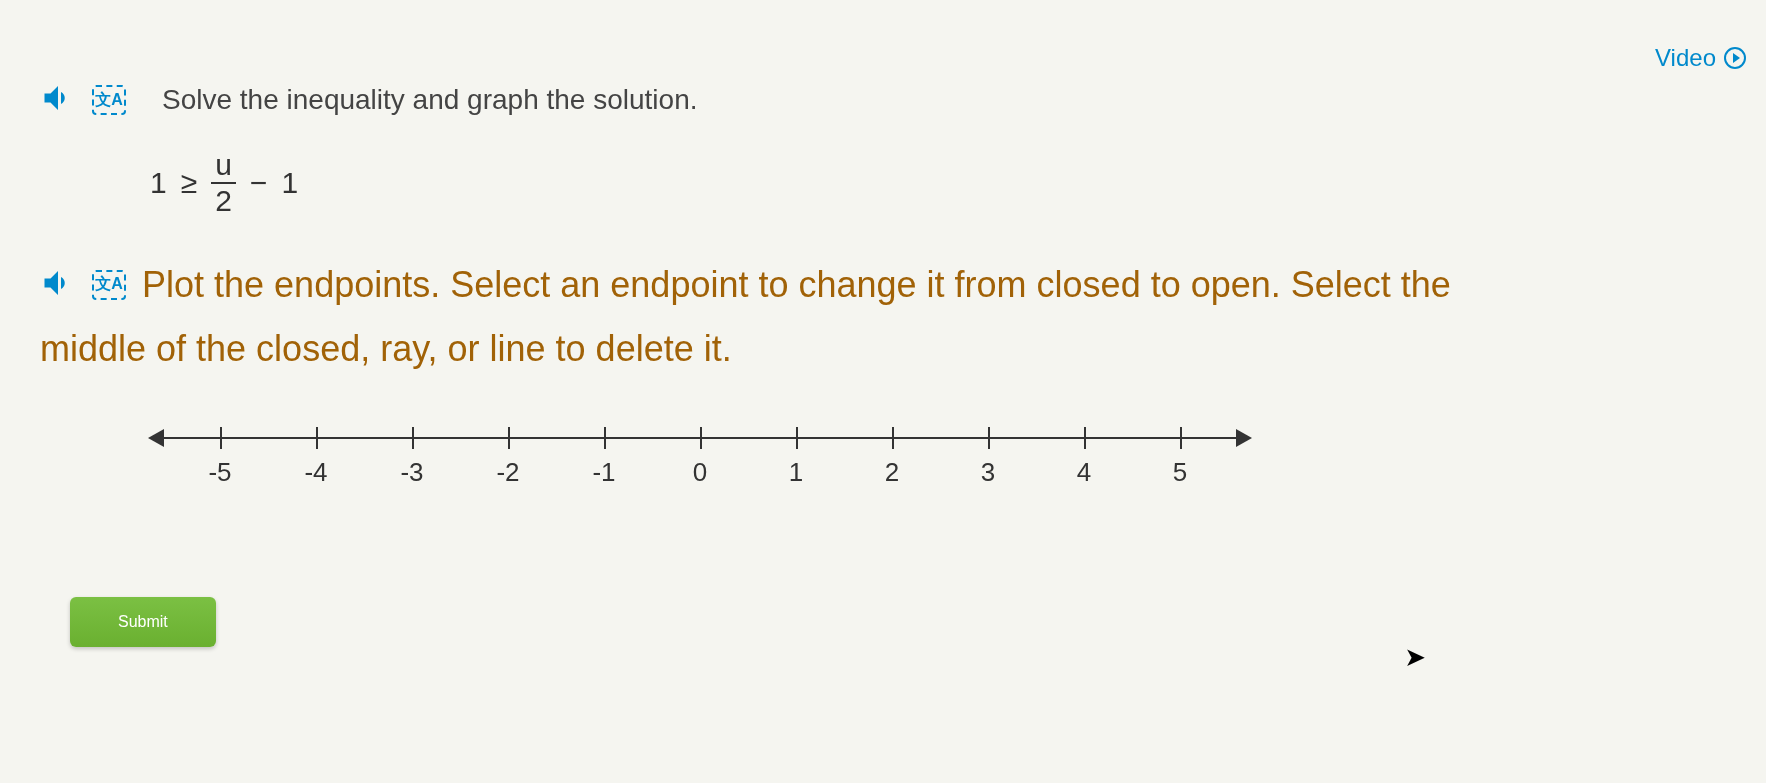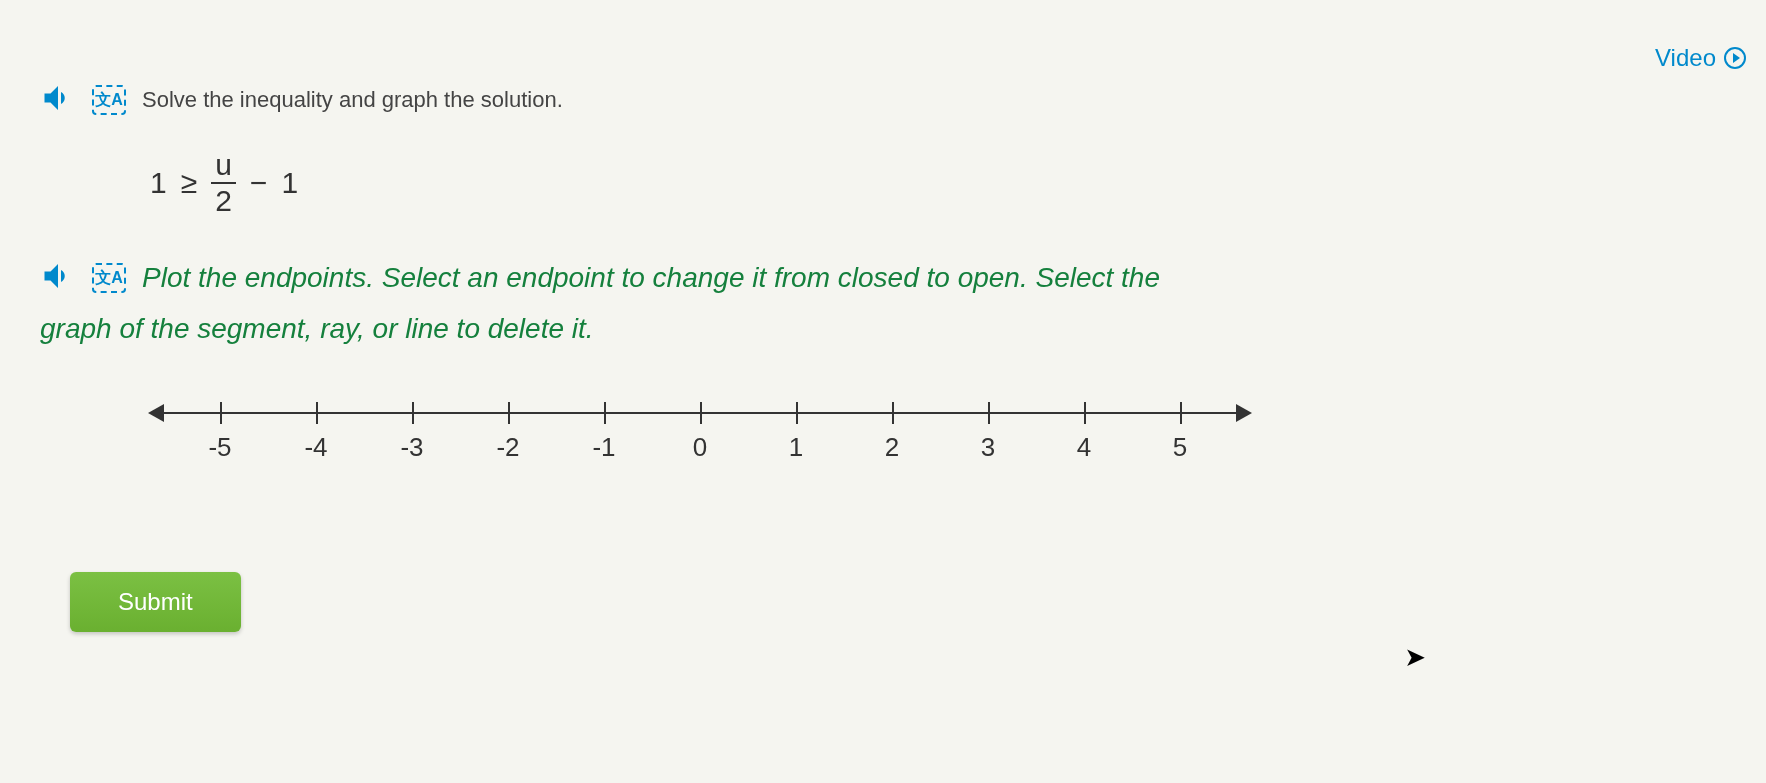--- a/index.html
+++ b/index.html
@@ -62,22 +62,23 @@
       border: 2px dashed #0089cc;
       border-radius: 4px;
       display: inline-flex;
       align-items: center;
       justify-content: center;
       color: #0089cc;
       font-size: 16px;
       font-weight: bold;
     }
     .instruction-text {
-      font-size: 22px;
+      font-size: 28px;
       color: #444;
+      margin-left: 20px;
     }
     .inequality {
       font-size: 30px;
       color: #333;
       margin: 20px 0 40px 110px;
       display: flex;
       align-items: center;
       gap: 14px;
     }
     .fraction {
@@ -87,23 +88,22 @@
       line-height: 1;
     }
     .fraction .num {
       padding: 0 4px 2px 4px;
     }
     .fraction .den {
       border-top: 2px solid #333;
       padding: 2px 4px 0 4px;
     }
     .instruction-text-italic {
-      font-size: 28px;
-      color: #15803d;
-      font-style: italic;
+      font-size: 36px;
+      color: #a16207;
       line-height: 1.6;
     }
     .plot-instruction-wrap {
       margin-bottom: 40px;
     }
     .plot-line1 {
       display: flex;
       align-items: center;
       gap: 16px;
     }
@@ -152,21 +152,21 @@
     .tick-label {
       position: absolute;
       top: 40px;
       font-size: 26px;
       color: #333;
       transform: translateX(-50%);
     }
     .submit-btn {
       background: linear-gradient(to bottom, #7bc043, #6ab030);
       color: white;
-      font-size: 24px;
+      font-size: 16px;
       padding: 16px 48px;
       border: none;
       border-radius: 6px;
       cursor: pointer;
       margin-left: 70px;
       box-shadow: 0 2px 4px rgba(0,0,0,0.2);
     }
     .cursor {
       position: absolute;
       bottom: 110px;
@@ -213,21 +213,21 @@
   <div class="plot-instruction-wrap">
     <div class="plot-line1">
       <span class="speaker-icon">
         <svg viewBox="0 0 24 24">
             <path d="M3 9v6h4l5 5V4L7 9H3zm13.5 3c0-1.8-1-3.3-2.5-4v8c1.5-.7 2.5-2.2 2.5-4z"></path>
           </svg>
       </span>
       <span class="translate-icon">文A</span>
       <span class="instruction-text-italic">Plot the endpoints. Select an endpoint to change it from closed to open. Select the</span>
     </div>
-    <div class="plot-line2 instruction-text-italic">graph of the segment, ray, or line to delete it.</div>
+    <div class="plot-line2 instruction-text-italic">middle of the closed, ray, or line to delete it.</div>
   </div>
 
   <div class="number-line-container">
     <div class="arrow-left"></div>
     <div class="number-line"></div>
     <div class="arrow-right"></div>
     <div id="ticks-holder">
         <div class="tick" style="left: 70px;"></div>
         <div class="tick-label" style="left: 70px;">-5</div>
         <div class="tick" style="left: 166px;"></div>

